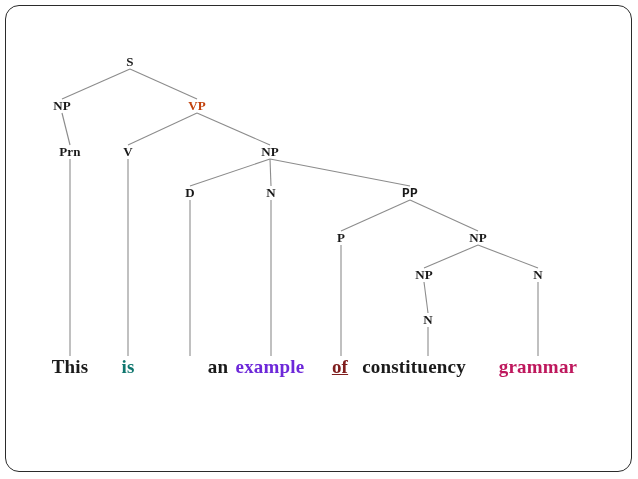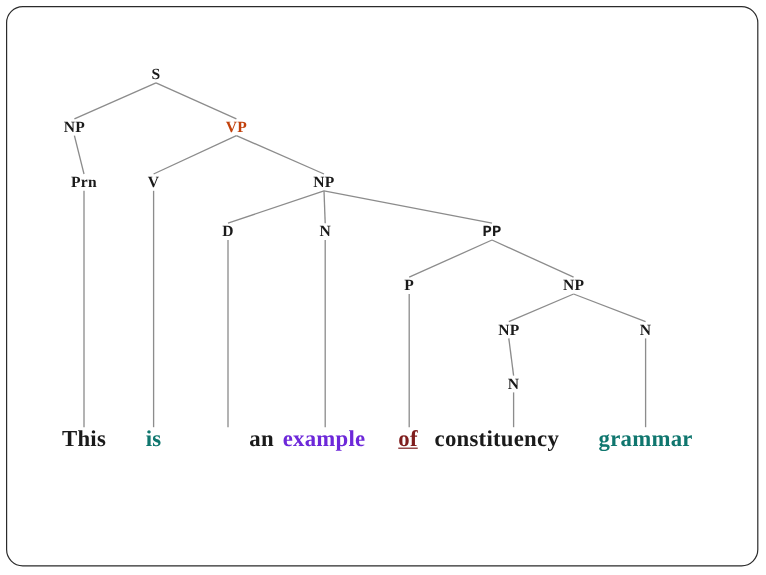--- a/index.html
+++ b/index.html
@@ -108,16 +108,16 @@
       <div class="node-label" style="left: 538px; top: 275px; color: rgb(26, 26, 26);">N</div>
       <div class="node-label" style="left: 428px; top: 320px; color: rgb(26, 26, 26);">N</div>
     </div>
   <div id="terminal-layer">
       <div class="terminal-label" style="left: 70px; top: 367px; color: rgb(26, 26, 26);">This</div>
       <div class="terminal-label" style="left: 128px; top: 367px; color: #0f766e;">is</div>
       <div class="terminal-label" style="left: 190px; top: 367px; color: rgb(26, 26, 26); margin-left: 28px;">an</div>
       <div class="terminal-label" style="left: 270px; top: 367px; color: #6d28d9;">example</div>
       <div class="terminal-label" style="left: 340px; top: 367px; color: #7f1d1d; text-decoration: underline;">of</div>
       <div class="terminal-label" style="left: 414px; top: 367px; color: rgb(26, 26, 26);">constituency</div>
-      <div class="terminal-label" style="left: 538px; top: 367px; color: #0f766e;">grammar</div>
+      <div class="terminal-label" style="left: 538px; top: 367px; color: #be185d;">grammar</div>
     </div>
 
 </div>
 
 </body></html>

